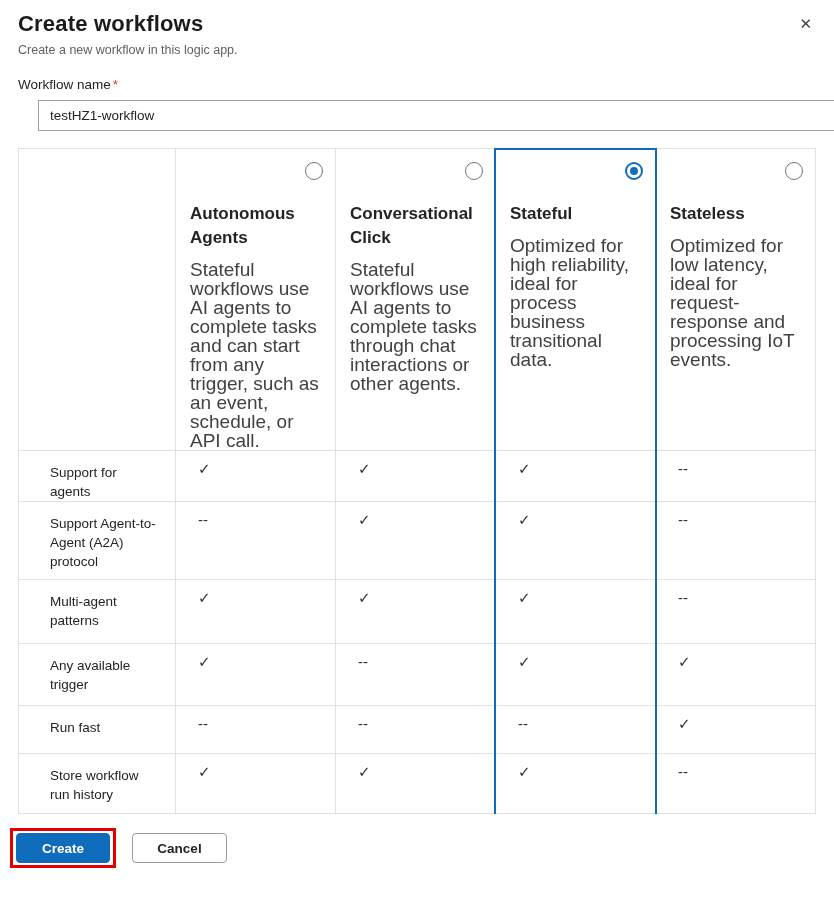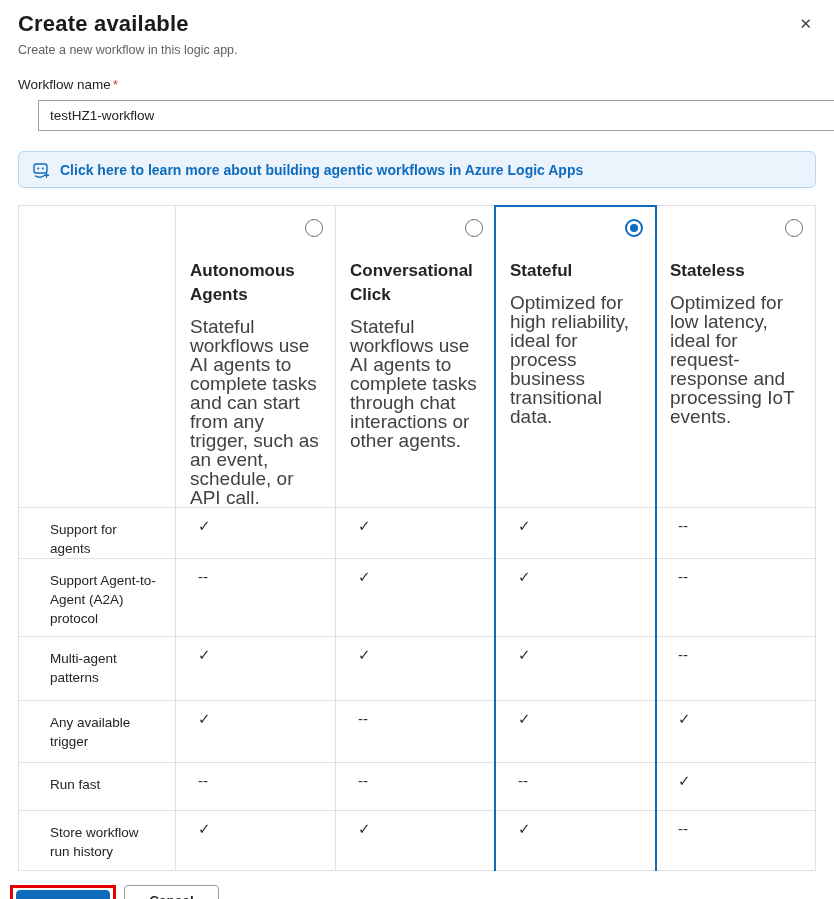--- a/index.html
+++ b/index.html
@@ -61,60 +61,48 @@
   td.feature-cell { padding: 9px 0 0 22px; font-size: 15px; color: #323130; }
   tr.r1 td { height: 46px; } tr.r2 td { height: 78px; } tr.r3 td { height: 64px; }
   tr.r4 td { height: 62px; } tr.r5 td { height: 48px; } tr.r6 td { height: 60px; }
 
   .selected-outline {
     position: absolute; left: 476px; top: 0; width: 163px; height: 100%;
     border: 2px solid #0f6cbd; border-bottom: none; pointer-events: none;
   }
 
   
-  .footer { margin-top: 14px; display: flex; gap: 8px; }
+  .footer { margin-top: 14px; display: flex; align-items: center; gap: 16px; }
   .red-box {
     display: inline-flex; border: 3px solid #e50000; padding: 2px 3px; margin-left: -8px;
     align-items: center;
   }
   .btn { height: 30px; border-radius: 4px; font-size: 13.5px; font-weight: 700;
     font-family: "Liberation Sans", sans-serif; cursor: pointer; }
   .btn-primary { min-width: 94px; background: #0f6cbd; color: #ffffff; border: 1px solid #0f6cbd; }
   .btn-secondary { min-width: 95px; background: #ffffff; color: #242424; border: 1px solid #9b9b9b; }
 </style>
 </head>
 <body>
 
 <div class="dialog">
 
   <div class="dialog-header">
     <div>
-      <h1 class="title">Create available</h1>
+      <h1 class="title">Create workflows</h1>
       <p class="subtitle">Create a new workflow in this logic app.</p>
     </div>
     <button class="close-btn">✕</button>
   </div>
 
   <div class="field">
     <div class="field-label"><span>Workflow name</span><span class="req">*</span></div>
     <input class="text-input" type="text" value="testHZ1-workflow" style="">
   </div>
 
-  <div class="banner">
-    <span class="banner-icon">
-      <svg width="20" height="20" viewBox="0 0 20 20">
-        <rect x="3" y="4" width="13" height="9" rx="2.2" fill="none" stroke="#0f6cbd" stroke-width="1.4"></rect>
-        <circle cx="7.2" cy="8.5" r="1" fill="#0f6cbd"></circle>
-        <circle cx="11.8" cy="8.5" r="1" fill="#0f6cbd"></circle>
-        <path d="M4.5 16 c2 1.6 6 1.6 8 0" fill="none" stroke="#0f6cbd" stroke-width="1.4" stroke-linecap="round"></path>
-        <path d="M15.5 13.2 v4 M13.5 15.2 h4" stroke="#0f6cbd" stroke-width="1.4" stroke-linecap="round"></path>
-      </svg>
-    </span>
-    <span class="banner-text">Click here to learn more about building agentic workflows in Azure Logic Apps</span>
-  </div>
 
   <div class="table-wrap">
     <table class="options">
       <colgroup>
         <col class="c-label">
           <col class="c-opt">
           <col class="c-opt">
           <col class="c-opt">
           <col class="c-opt">
       </colgroup>

